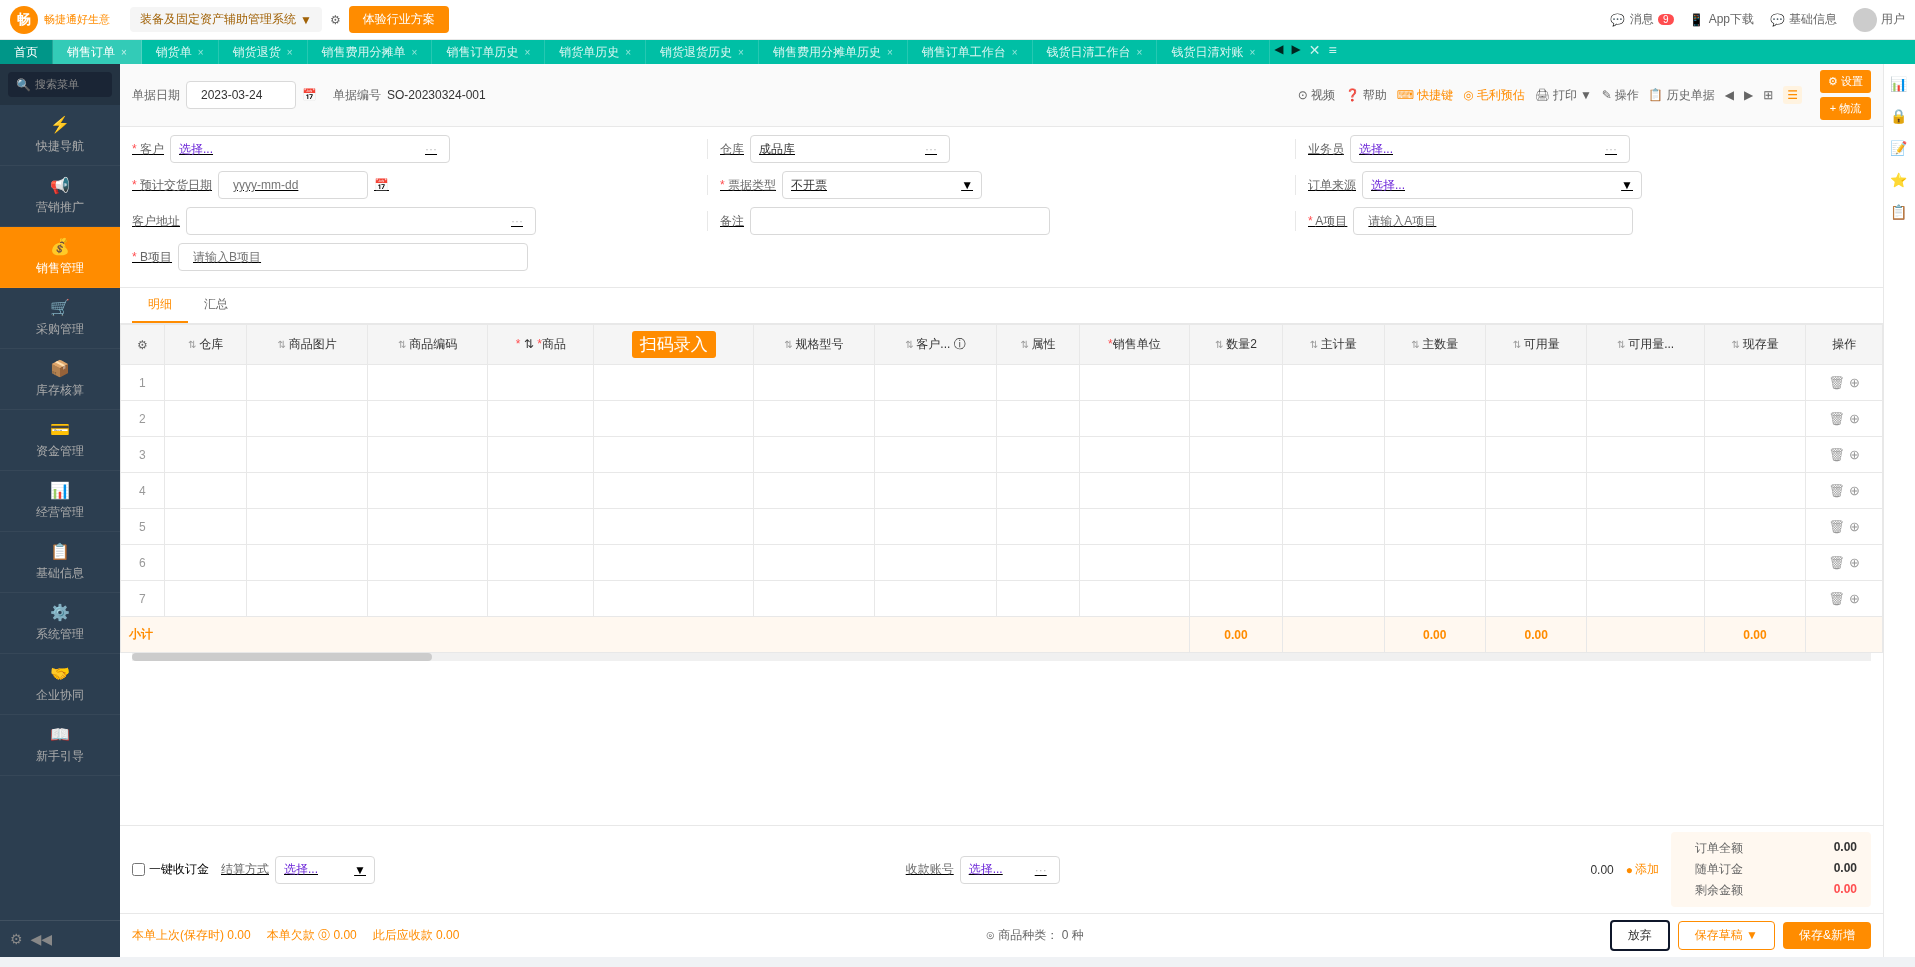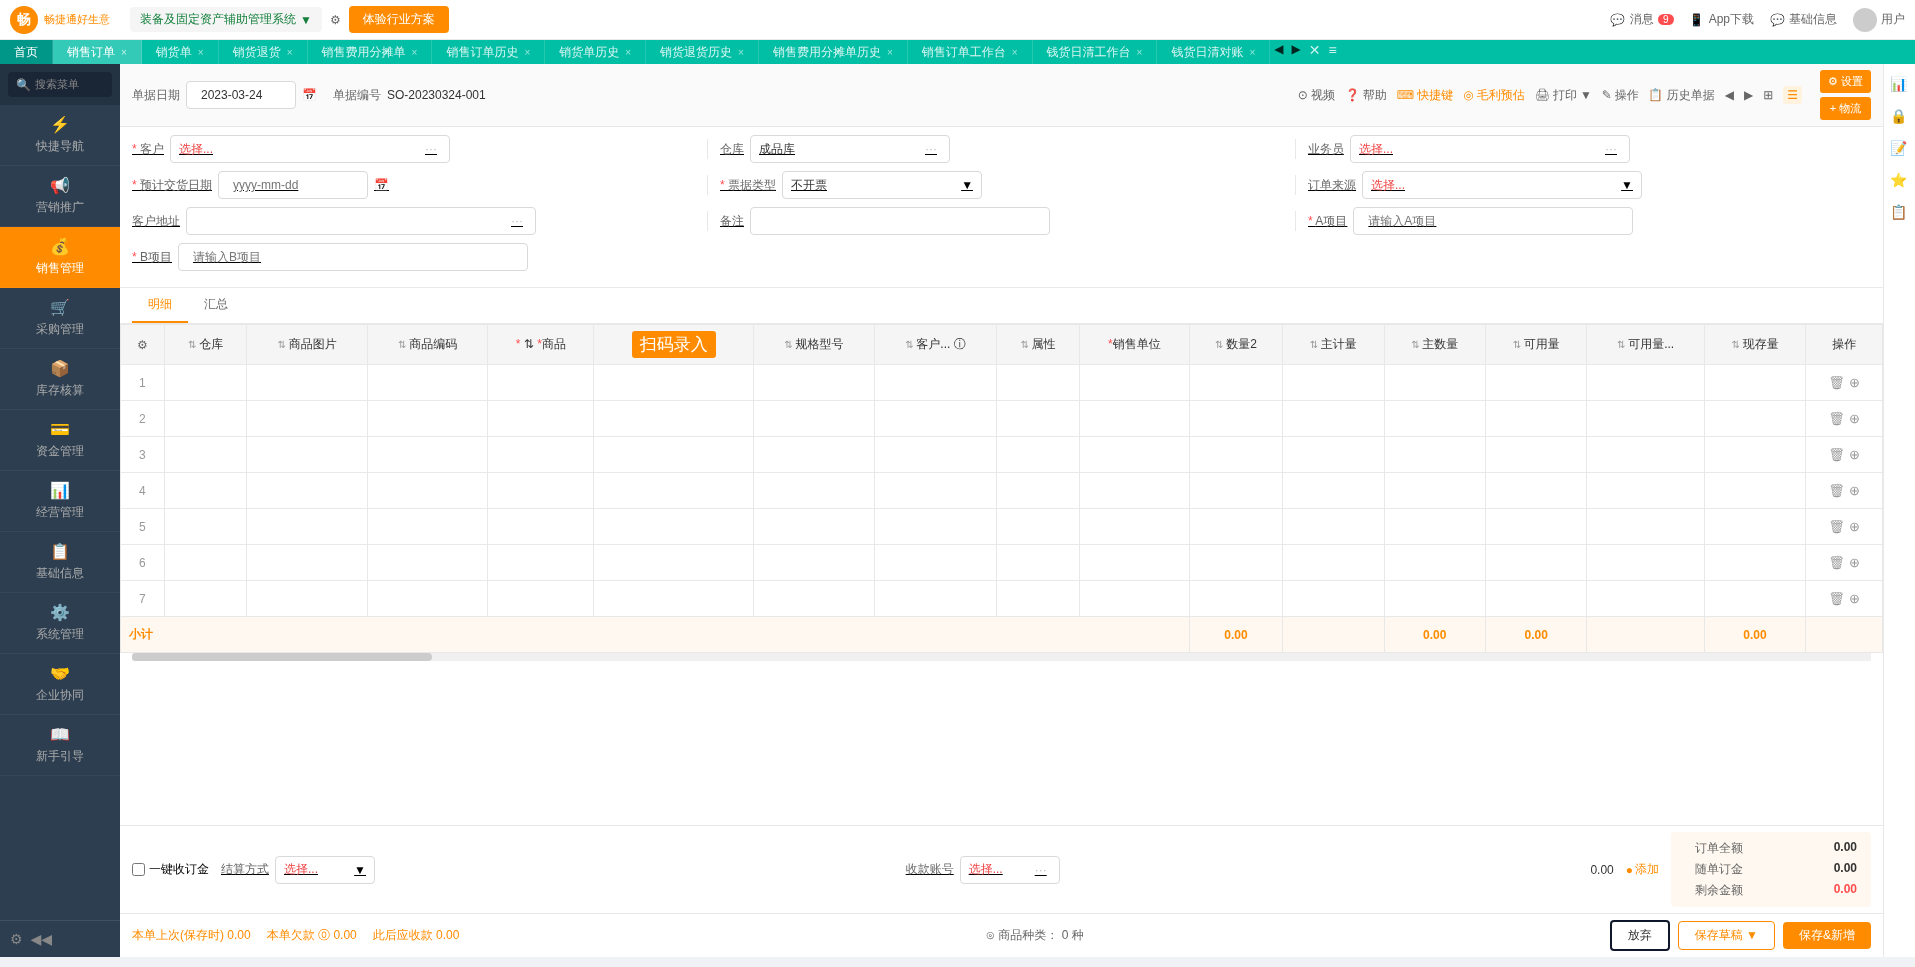--- a/index.html
+++ b/index.html
@@ -40,21 +40,21 @@
       line-height: 1.3;
     }
     .system-selector {
       flex: 1;
       display: flex;
       align-items: center;
       gap: 8px;
     }
     .system-name {
       font-size: 13px;
-      color: #15803d;
+      color: #a16207;
       background: #f5f5f5;
       padding: 4px 10px;
       border-radius: 4px;
       display: flex;
       align-items: center;
       gap: 4px;
       cursor: pointer;
     }
     .industry-btn {
       background: #ff8c00;
@@ -285,21 +285,21 @@
       display: flex;
       align-items: center;
       border: 1px solid #d9d9d9;
       border-radius: 4px;
       padding: 4px 8px;
       height: 28px;
       gap: 4px;
       cursor: pointer;
       min-width: 120px;
     }
-    .select-field-text { flex: 1; color: #ef4444; }
+    .select-field-text { flex: 1; color: #6d28d9; }
     .select-field-text.filled { color: #333; }
     .dots-btn {
       color: #bbb;
       cursor: pointer;
       padding: 0 4px;
     }
     .divider-v {
       width: 1px;
       background: #e8e8e8;
       margin: 0 12px;

